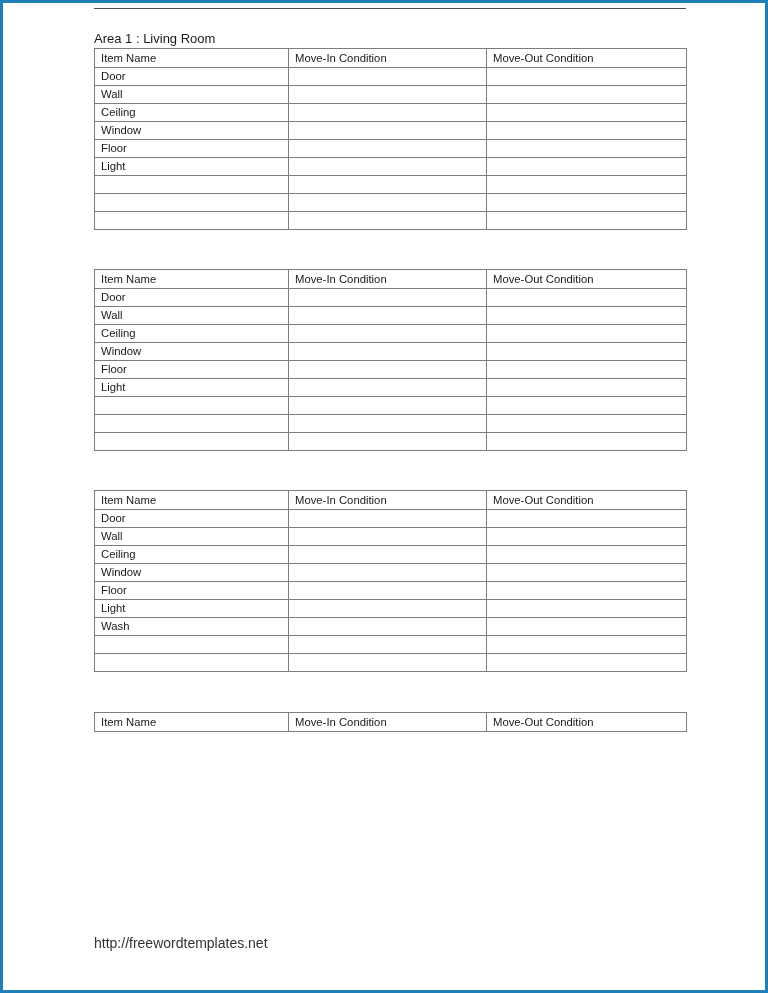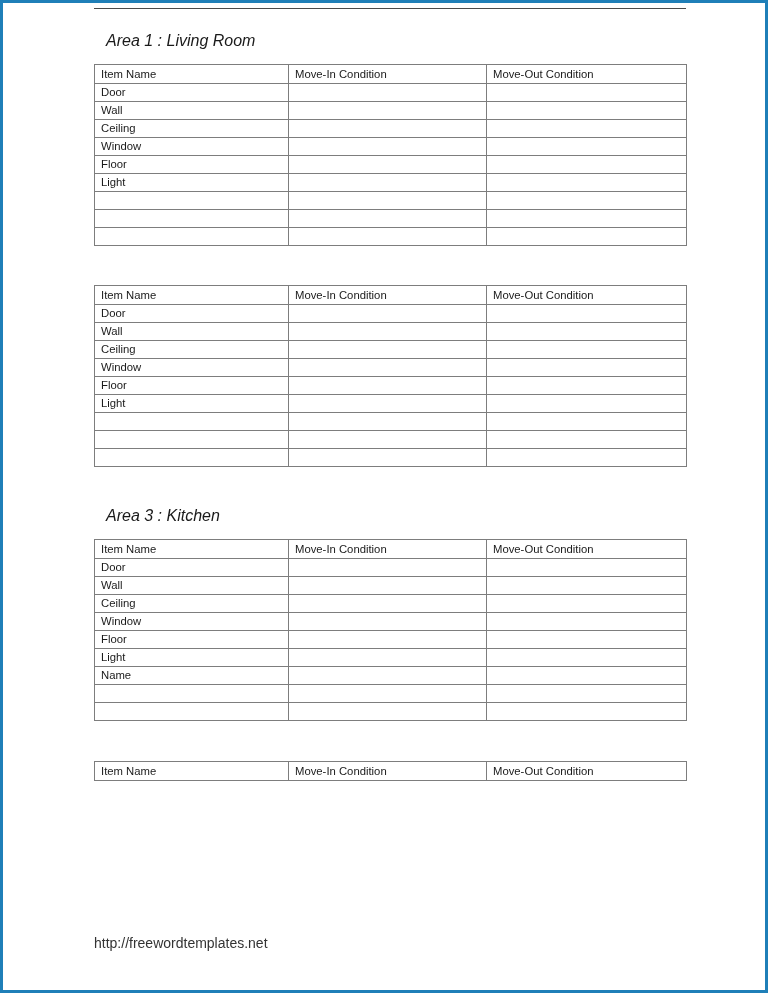--- a/index.html
+++ b/index.html
@@ -41,26 +41,25 @@
     line-height: 1.25;
   }
 
   .title-rule {
     border-bottom: 1px solid #4a4a4a;
     margin-top: 5px;
     width: 592px;
   }
 
   .area-heading {
-    font-size: 16px;
+    font-size: 13px;
     color: #1a1a1a;
-    margin: 12px;
+    margin: 0;
     font-weight: normal;
     line-height: 1.3;
-    font-style: italic;
   }
 
   .area-block { margin: 0; }
   .area-1 { margin-top: 22px; }
   .area-2 { margin-top: 39px; }
   .area-3 { margin-top: 39px; }
   .area-4 { margin-top: 40px; }
 
   table.checklist {
     border-collapse: collapse;
@@ -229,21 +228,20 @@
               </tr>
               <tr>
                 <td></td>
                 <td></td>
                 <td></td>
               </tr>
             </tbody>
           </table>
         </div>
         <div class="area-block area-3">
-          <h2 class="area-heading">Area 3 : Kitchen</h2>
           <table class="checklist">
             <colgroup>
               <col class="c1">
               <col class="c2">
               <col class="c3">
             </colgroup>
             <thead>
               <tr>
                 <th>Item Name</th>
                 <th>Move-In Condition</th>
@@ -275,21 +273,21 @@
                 <td>Floor</td>
                 <td></td>
                 <td></td>
               </tr>
               <tr>
                 <td>Light</td>
                 <td></td>
                 <td></td>
               </tr>
               <tr>
-                <td>Name</td>
+                <td>Wash</td>
                 <td></td>
                 <td></td>
               </tr>
               <tr>
                 <td></td>
                 <td></td>
                 <td></td>
               </tr>
               <tr>
                 <td></td>

